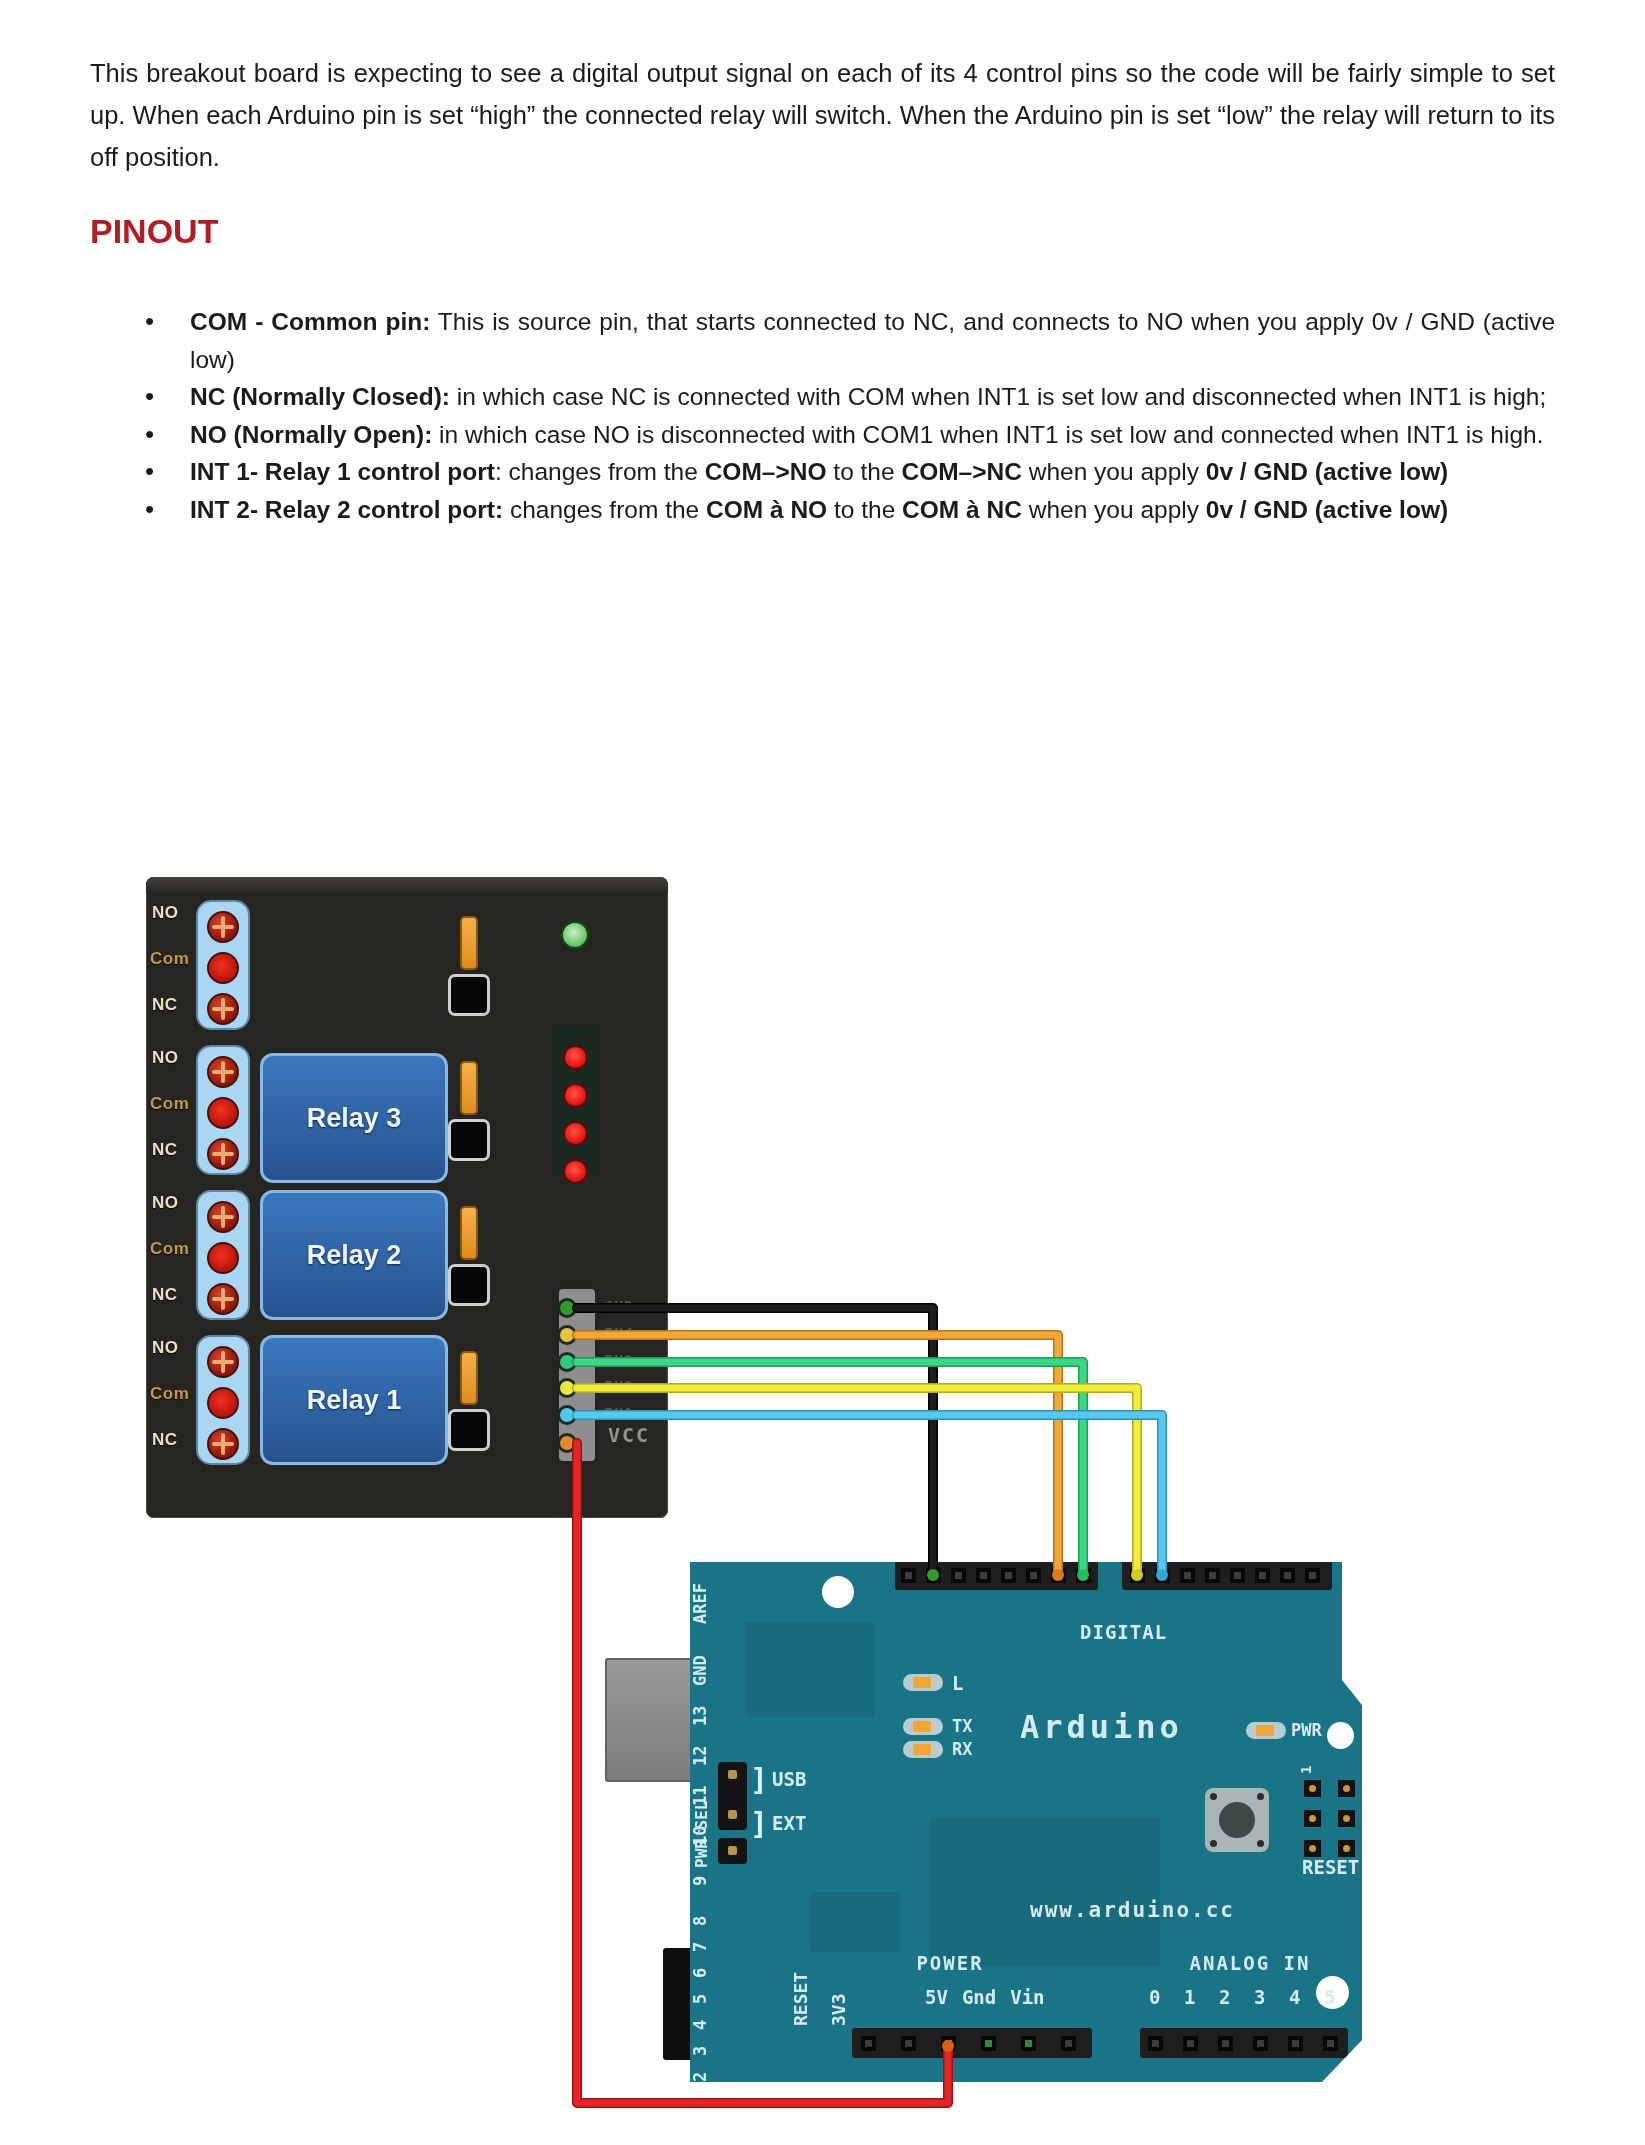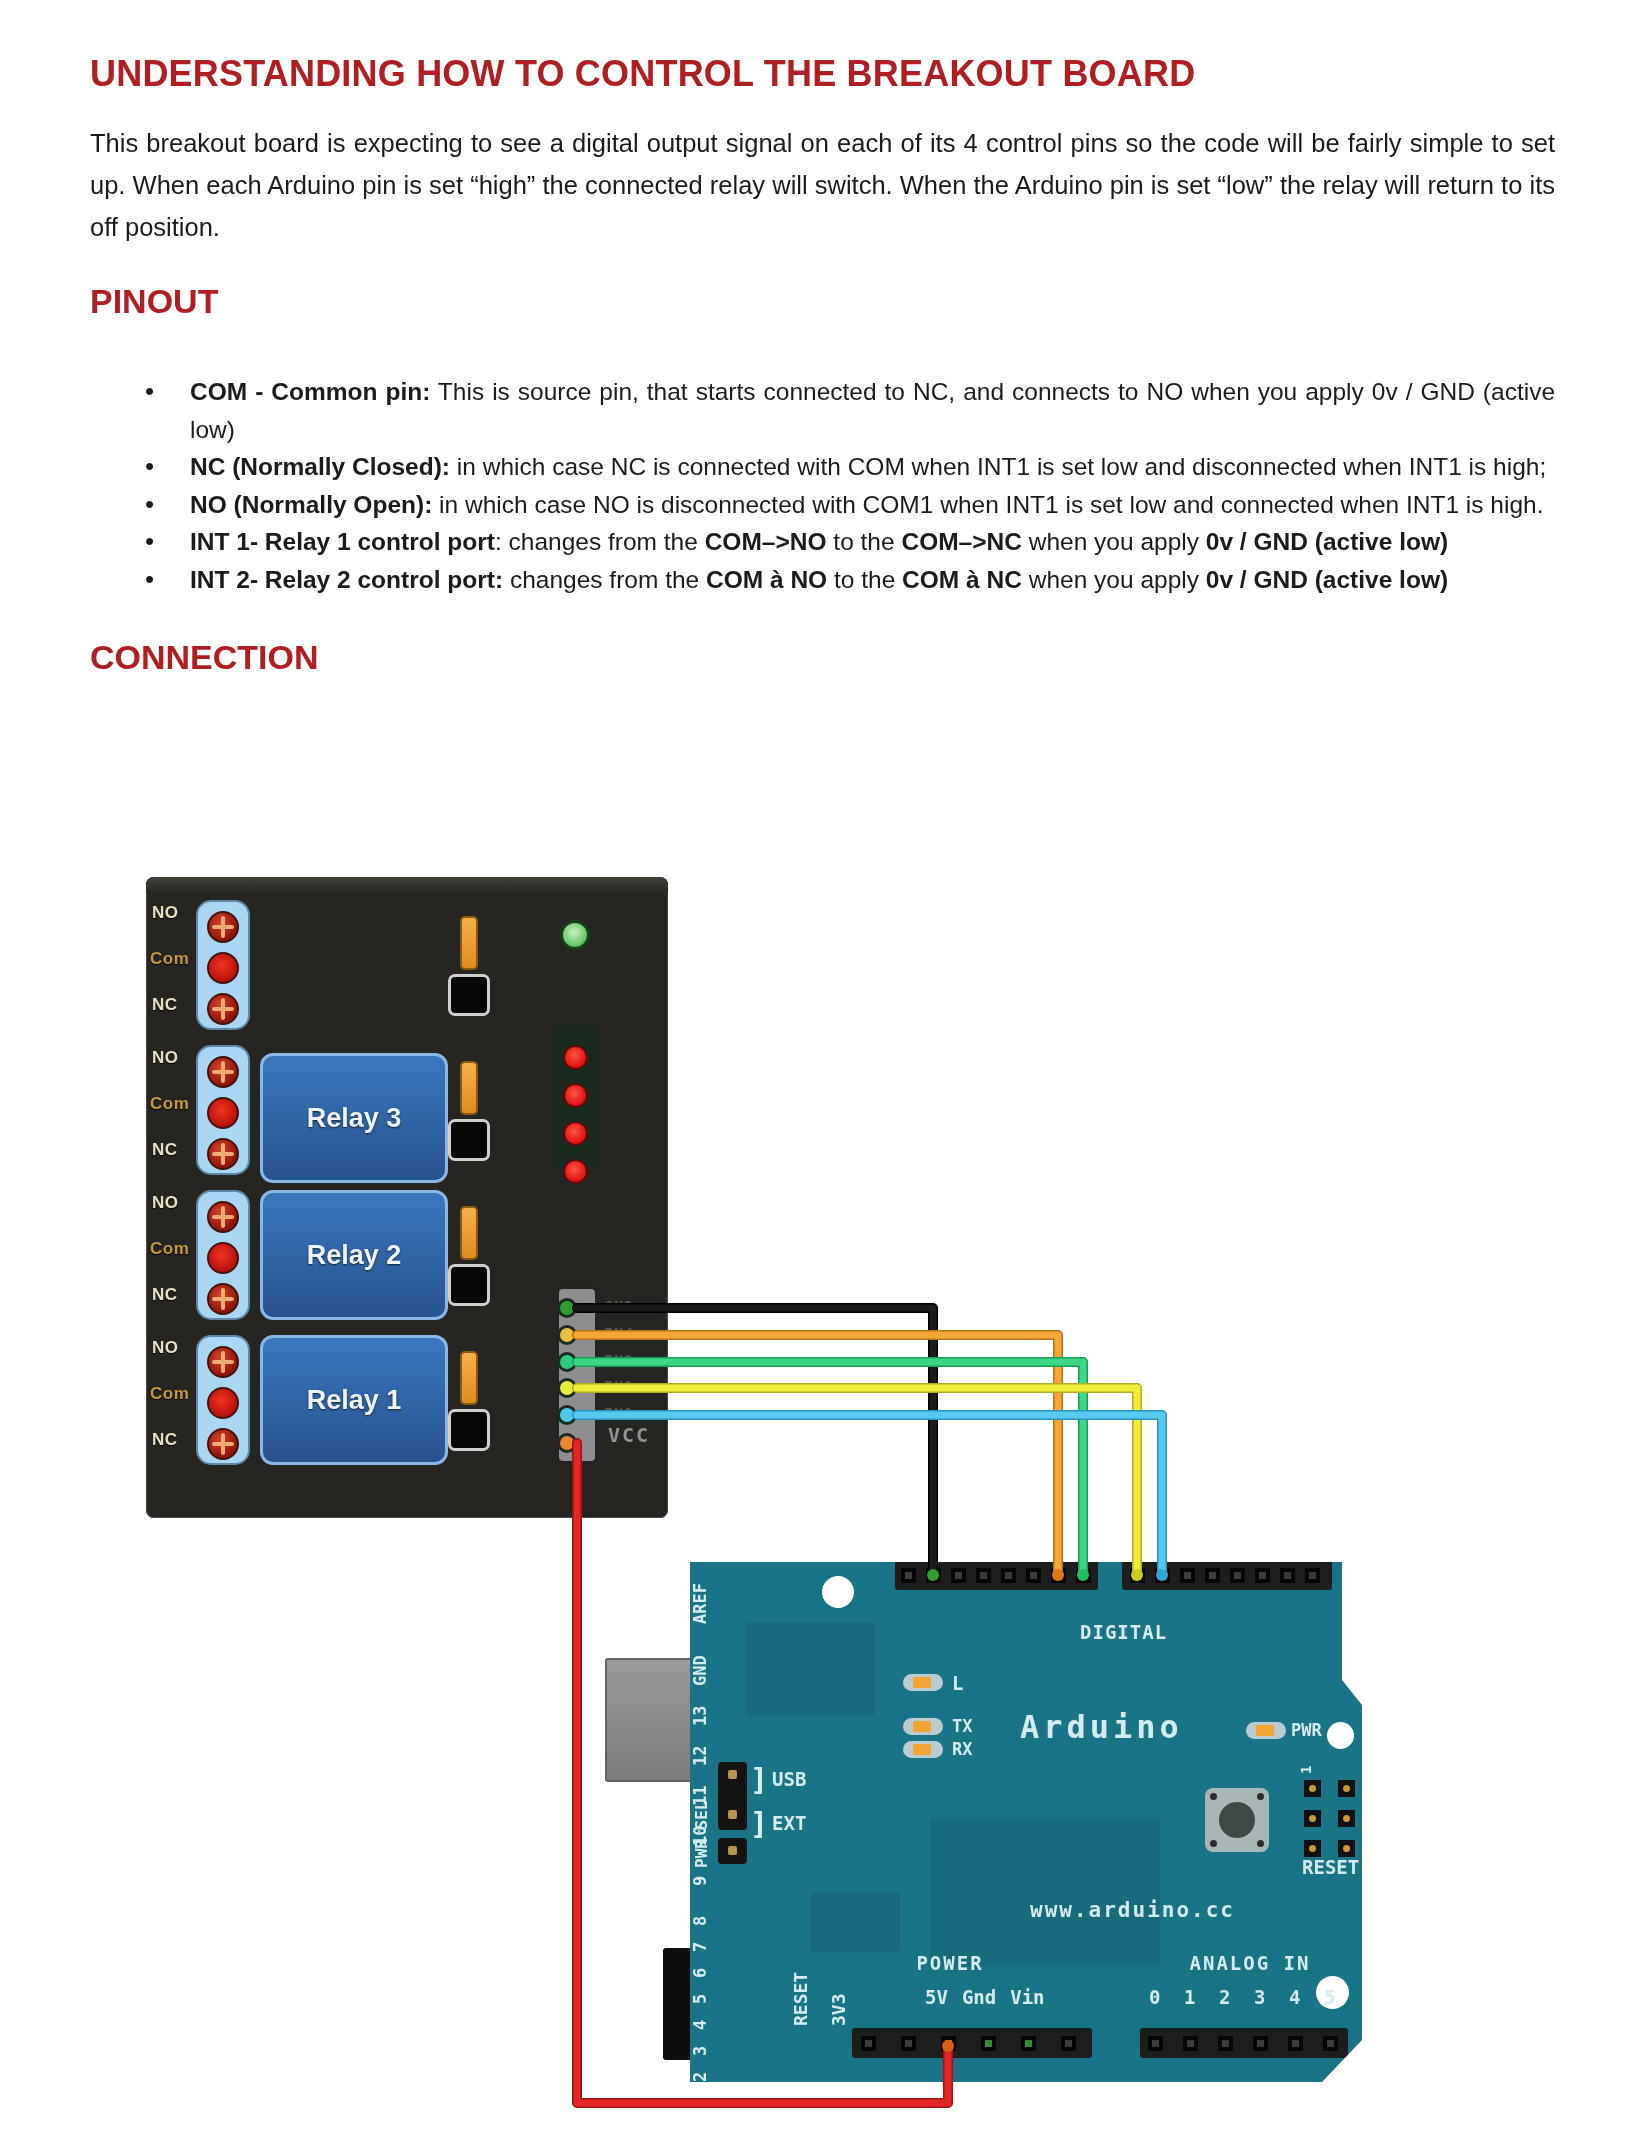--- a/index.html
+++ b/index.html
@@ -81,31 +81,29 @@
        border:2px solid #636363;border-radius:3px;box-sizing:border-box;}
   .jack{position:absolute;left:663px;top:1102px;width:127px;height:98px;background:#0d0d0d;border-radius:3px;}
   .jack::before{content:"";position:absolute;left:0;top:-14px;width:40px;height:16px;background:#0d0d0d;border-radius:3px 3px 0 0;}
   svg.wires{position:absolute;left:0;top:0;}
 </style>
 </head>
 <body>
 <div class="page">
 
   <div class="doc">
-    <h1 class="title">UNDERSTANDING HOW TO CONTROL THE BREAKOUT BOARD</h1>
     <p class="intro">This breakout board is expecting to see a digital output signal on each of its 4 control pins so the code will be fairly simple to set up. When each Arduino pin is set “high” the connected relay will switch. When the Arduino pin is set “low” the relay will return to its off position.</p>
     <h2 class="sect pinout">PINOUT</h2>
     <ul class="bullets" id="bullet-list">
         <li><b>COM - Common pin:</b><span> This is source pin, that starts connected to NC, and connects to NO when you apply 0v / GND (active low)</span></li>
         <li><b>NC (Normally Closed):</b><span> in which case NC is connected with COM when INT1 is set low and disconnected when INT1 is high;</span></li>
         <li><b>NO (Normally Open):</b><span> in which case NO is disconnected with COM1 when INT1 is set low and connected when INT1 is high.</span></li>
         <li><b>INT 1- Relay 1 control port</b><span>: changes from the </span><b>COM–&gt;NO</b><span> to the </span><b>COM–&gt;NC</b><span> when you apply </span><b>0v / GND (active low)</b></li>
         <li><b>INT 2- Relay 2 control port:</b><span> changes from the </span><b>COM à NO</b><span> to the </span><b>COM à NC</b><span> when you apply </span><b>0v / GND (active low)</b></li>
       </ul>
-    <h2 class="sect connection">CONNECTION</h2>
   </div>
 
   <div class="fig">
 
     <div class="relay-board" id="relay-board">
       <div class="led green" style="left:414px;top:43px;"></div>
       <div class="led-strip"></div>
       <div class="pin-header"></div>
       <div class="vcc-print">VCC</div>
     <div class="abs" style="left: 0px; top: 23px; width: 522px; height: 130px;">

